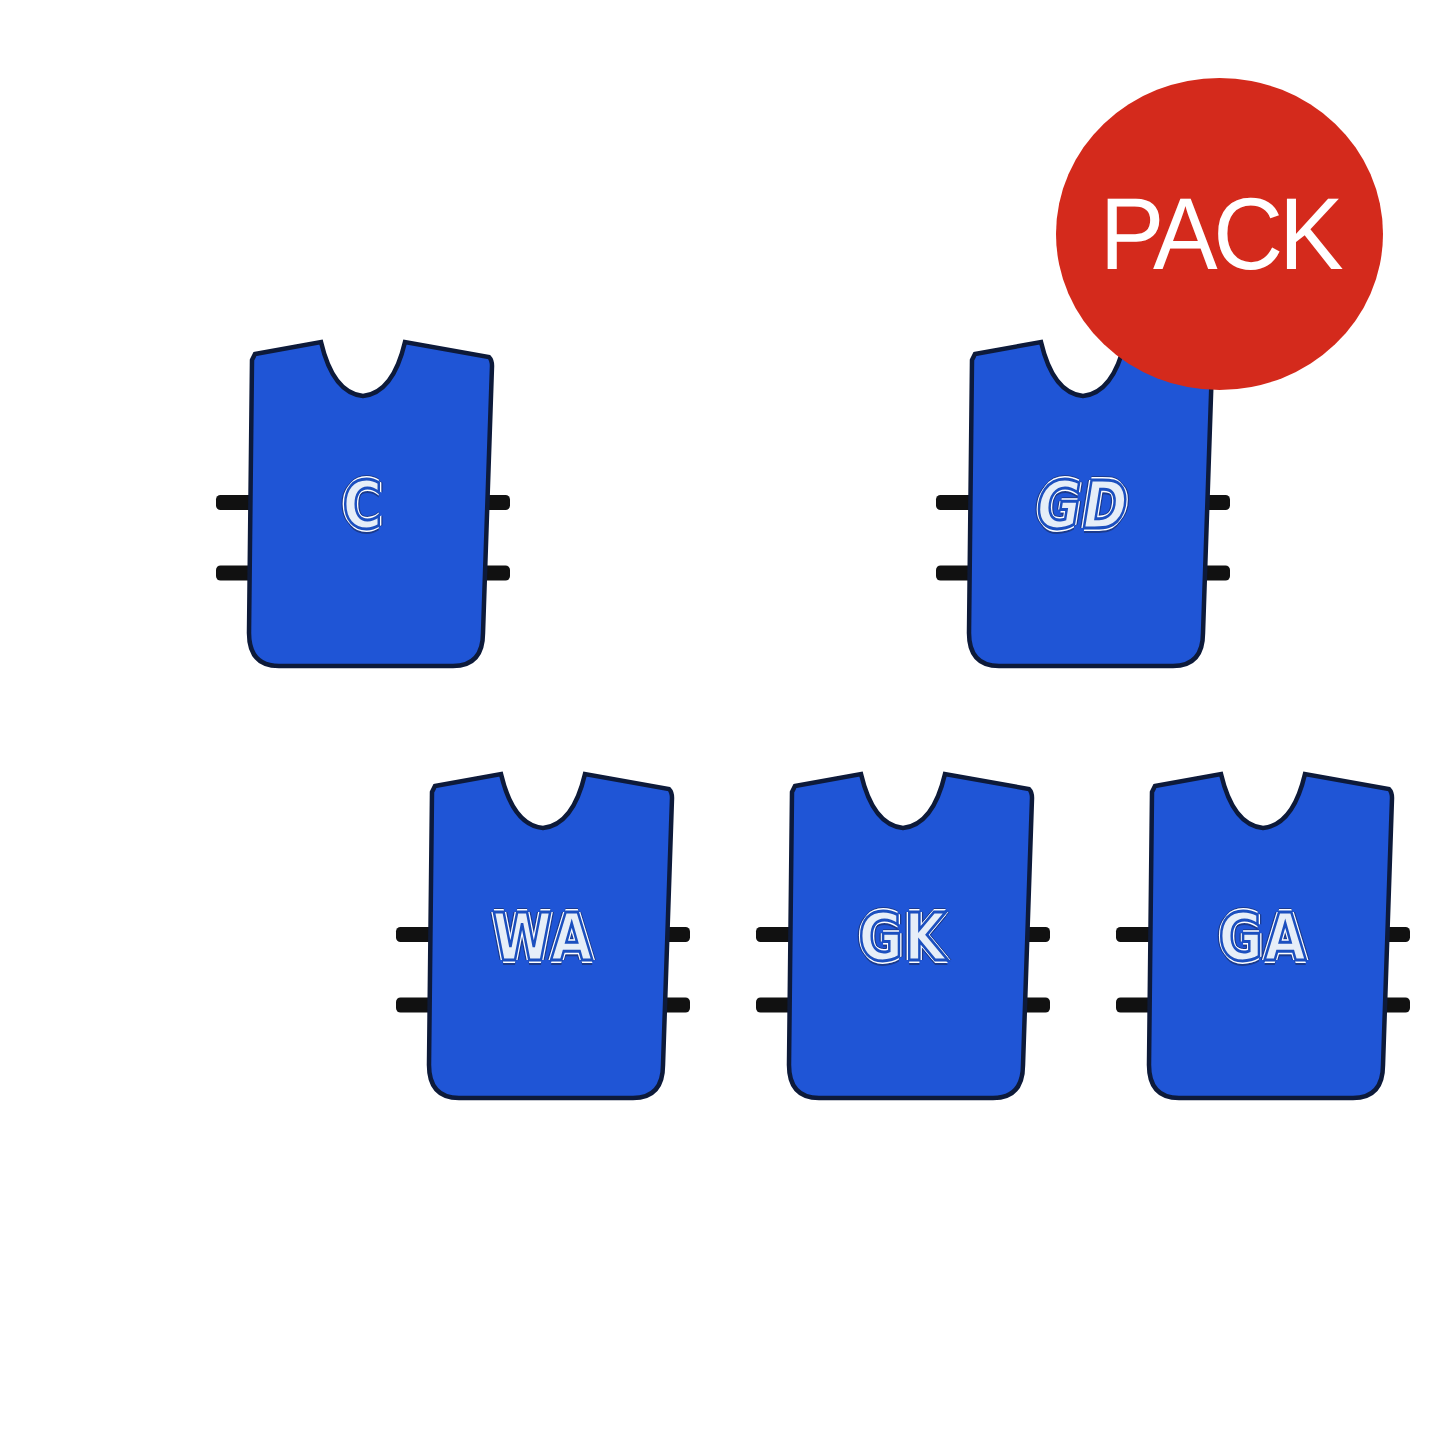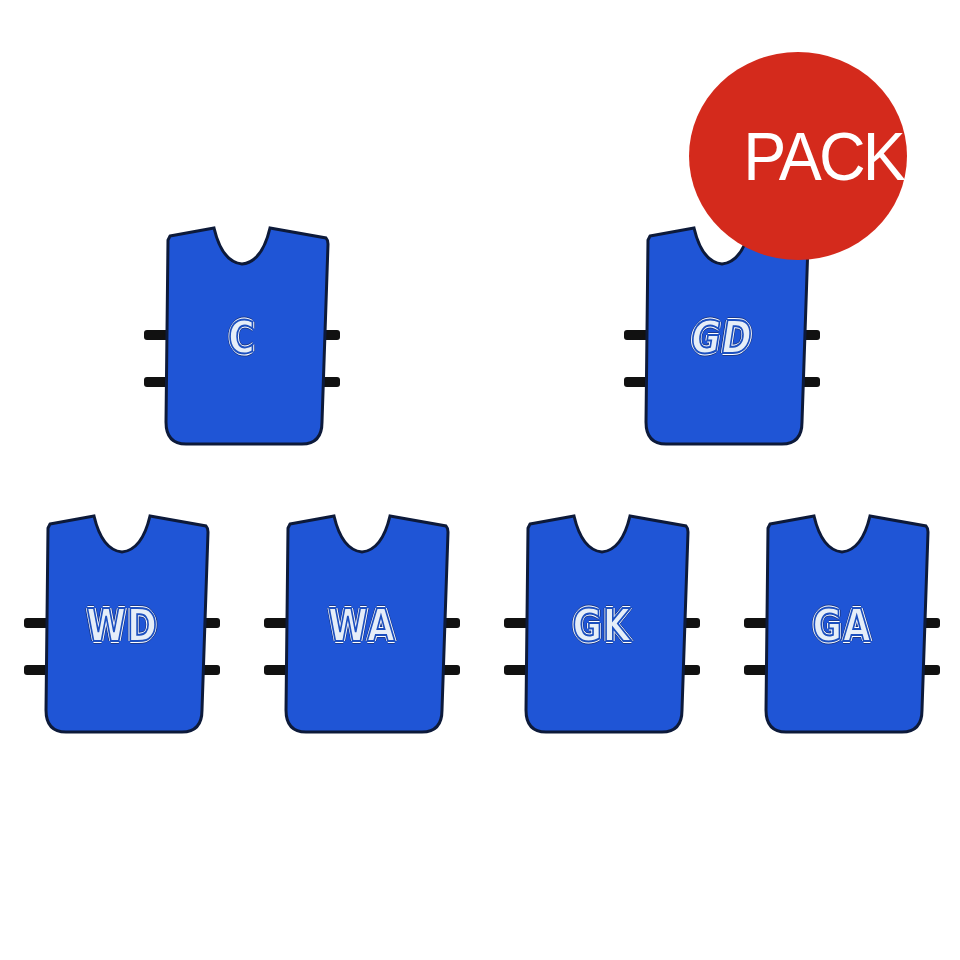--- a/index.html
+++ b/index.html
@@ -12,23 +12,23 @@
     position: absolute; left: 0; right: 0; top: 90px; text-align: center;
     font-family: "DejaVu Sans", sans-serif; font-weight: bold; font-size: 44px; letter-spacing: 1px;
     color: #e6eef8;
     -webkit-text-stroke: 2px #1b4fbf;
     text-shadow: 0 0 0 #fff, 2px 0 0 #fff, -2px 0 0 #fff, 0 2px 0 #fff, 0 -2px 0 #fff,
                  3px 0 0 #1b3a8c, -3px 0 0 #1b3a8c, 0 3px 0 #1b3a8c, 0 -3px 0 #1b3a8c;
     transform: scaleX(0.82);
   }
 
   .pack-badge {
-    position: absolute; left: 689px; top: 52px; width: 218px; height: 208px;
+    position: absolute; left: 704px; top: 52px; width: 218px; height: 208px;
     border-radius: 50%; background: #d42a1c;
-    display: flex; align-items: center; justify-content: flex-end;
+    display: flex; align-items: center; justify-content: center;
   }
   .pack-text {
     color: #ffffff; font-family: "Liberation Sans", sans-serif; font-size: 68px; font-weight: normal;
     letter-spacing: -3px; transform: scaleX(0.95);
   }
 </style>
 </head>
 <body>
 
 <div class="stage">
@@ -49,30 +49,20 @@
     <svg viewBox="0 0 200 230">
       <rect x="2" y="108" width="30" height="10" rx="3" fill="#111"></rect>
         <rect x="2" y="155" width="30" height="10" rx="3" fill="#111"></rect>
       <rect x="168" y="108" width="30" height="10" rx="3" fill="#111"></rect>
         <rect x="168" y="155" width="30" height="10" rx="3" fill="#111"></rect>
       <path d="M28,14 L72,6 Q80,40 100,42 Q120,40 128,6 L184,16 Q186,18 186,22 L180,200 Q180,222 160,222 L44,222 Q24,222 24,200 L26,18 Z" fill="#1f55d6" stroke="#0d1a3a" stroke-width="3"></path>
     </svg>
     <div class="bib-label">GD</div>
   </div>
 
-  <div class="bib" style="left:22px; top:510px;">
-    <svg viewBox="0 0 200 230">
-      <rect x="2" y="108" width="30" height="10" rx="3" fill="#111"></rect>
-        <rect x="2" y="155" width="30" height="10" rx="3" fill="#111"></rect>
-      <rect x="168" y="108" width="30" height="10" rx="3" fill="#111"></rect>
-        <rect x="168" y="155" width="30" height="10" rx="3" fill="#111"></rect>
-      <path d="M28,14 L72,6 Q80,40 100,42 Q120,40 128,6 L184,16 Q186,18 186,22 L180,200 Q180,222 160,222 L44,222 Q24,222 24,200 L26,18 Z" fill="#1f55d6" stroke="#0d1a3a" stroke-width="3"></path>
-    </svg>
-    <div class="bib-label">WD</div>
-  </div>
 
   <div class="bib" style="left:262px; top:510px;">
     <svg viewBox="0 0 200 230">
       <rect x="2" y="108" width="30" height="10" rx="3" fill="#111"></rect>
         <rect x="2" y="155" width="30" height="10" rx="3" fill="#111"></rect>
       <rect x="168" y="108" width="30" height="10" rx="3" fill="#111"></rect>
         <rect x="168" y="155" width="30" height="10" rx="3" fill="#111"></rect>
       <path d="M28,14 L72,6 Q80,40 100,42 Q120,40 128,6 L184,16 Q186,18 186,22 L180,200 Q180,222 160,222 L44,222 Q24,222 24,200 L26,18 Z" fill="#1f55d6" stroke="#0d1a3a" stroke-width="3"></path>
     </svg>
     <div class="bib-label">WA</div>

